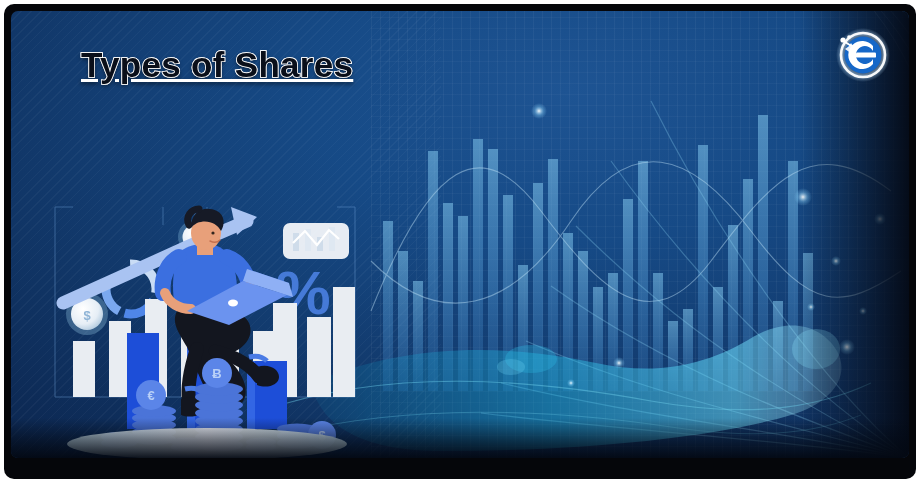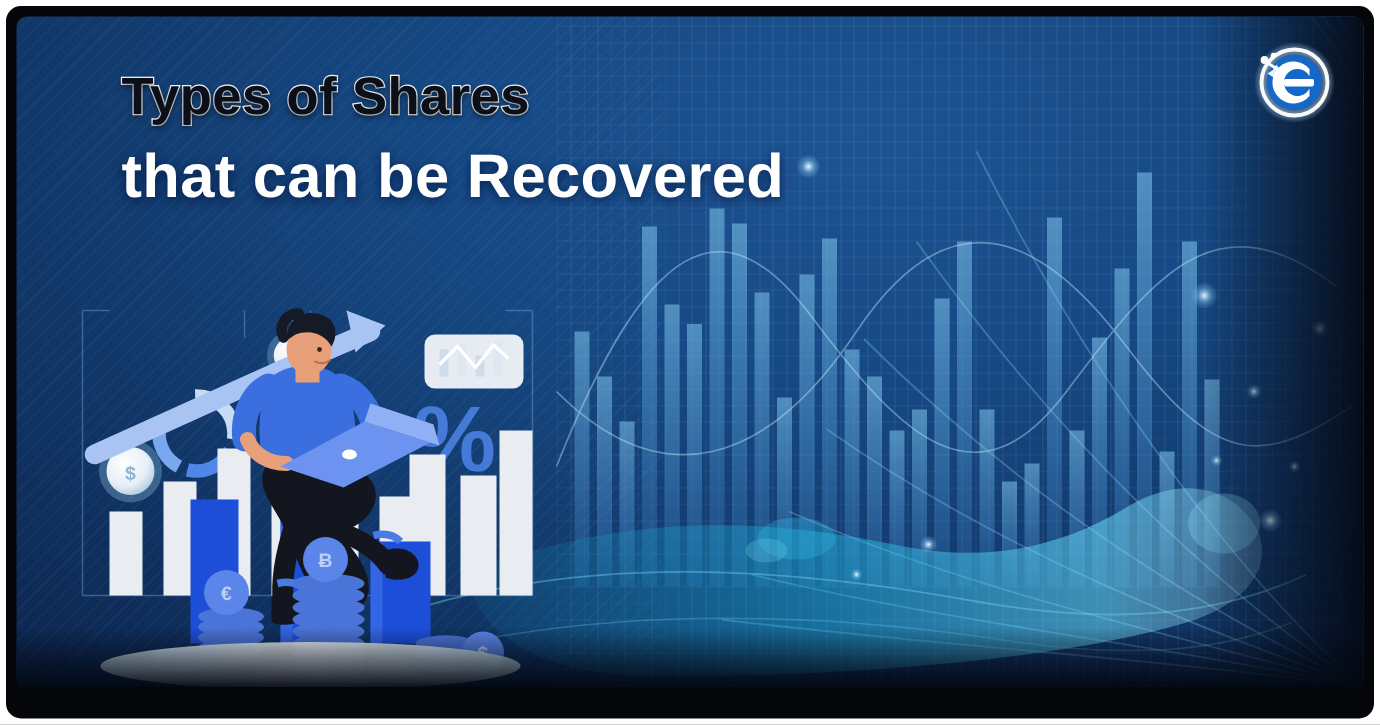--- a/index.html
+++ b/index.html
@@ -64,20 +64,21 @@
   
   .headline{position:absolute;left:70px;top:36px;z-index:30;}
   .line1{
     font-size:35px;font-weight:bold;letter-spacing:.3px;
     color:#0a0f1a;
     -webkit-text-stroke:1.6px #ffffff;
     paint-order:stroke fill;
     text-shadow:0 2px 4px rgba(0,0,0,.55);
     line-height:1.05;
     white-space:nowrap;
+    text-decoration:underline;
   }
   .line2{
     margin-top:12px;
     font-size:41px;font-weight:bold;letter-spacing:.2px;
     color:#ffffff;
     text-shadow:0 2px 7px rgba(0,20,60,.75);
     line-height:1.05;
     white-space:nowrap;
   }
 
@@ -382,21 +383,20 @@
           </g>
         </g>
 
         <g>
           <ellipse cx="196" cy="433" rx="140" ry="16" fill="url(#platG)" opacity=".92"></ellipse>
         </g>
       </svg>
 
       <div class="headline">
         <div class="line1">Types of Shares</div>
-        <div class="line2">that can be Recovered</div>
       </div>
 
       <svg class="logo" viewBox="0 0 62 62">
         <defs>
           <radialGradient id="lglow" cx="50%" cy="50%" r="50%">
             <stop offset="55%" stop-color="#ffffff" stop-opacity=".0"></stop>
             <stop offset="78%" stop-color="#bfe3ff" stop-opacity=".55"></stop>
             <stop offset="100%" stop-color="#bfe3ff" stop-opacity="0"></stop>
           </radialGradient>
         </defs>

